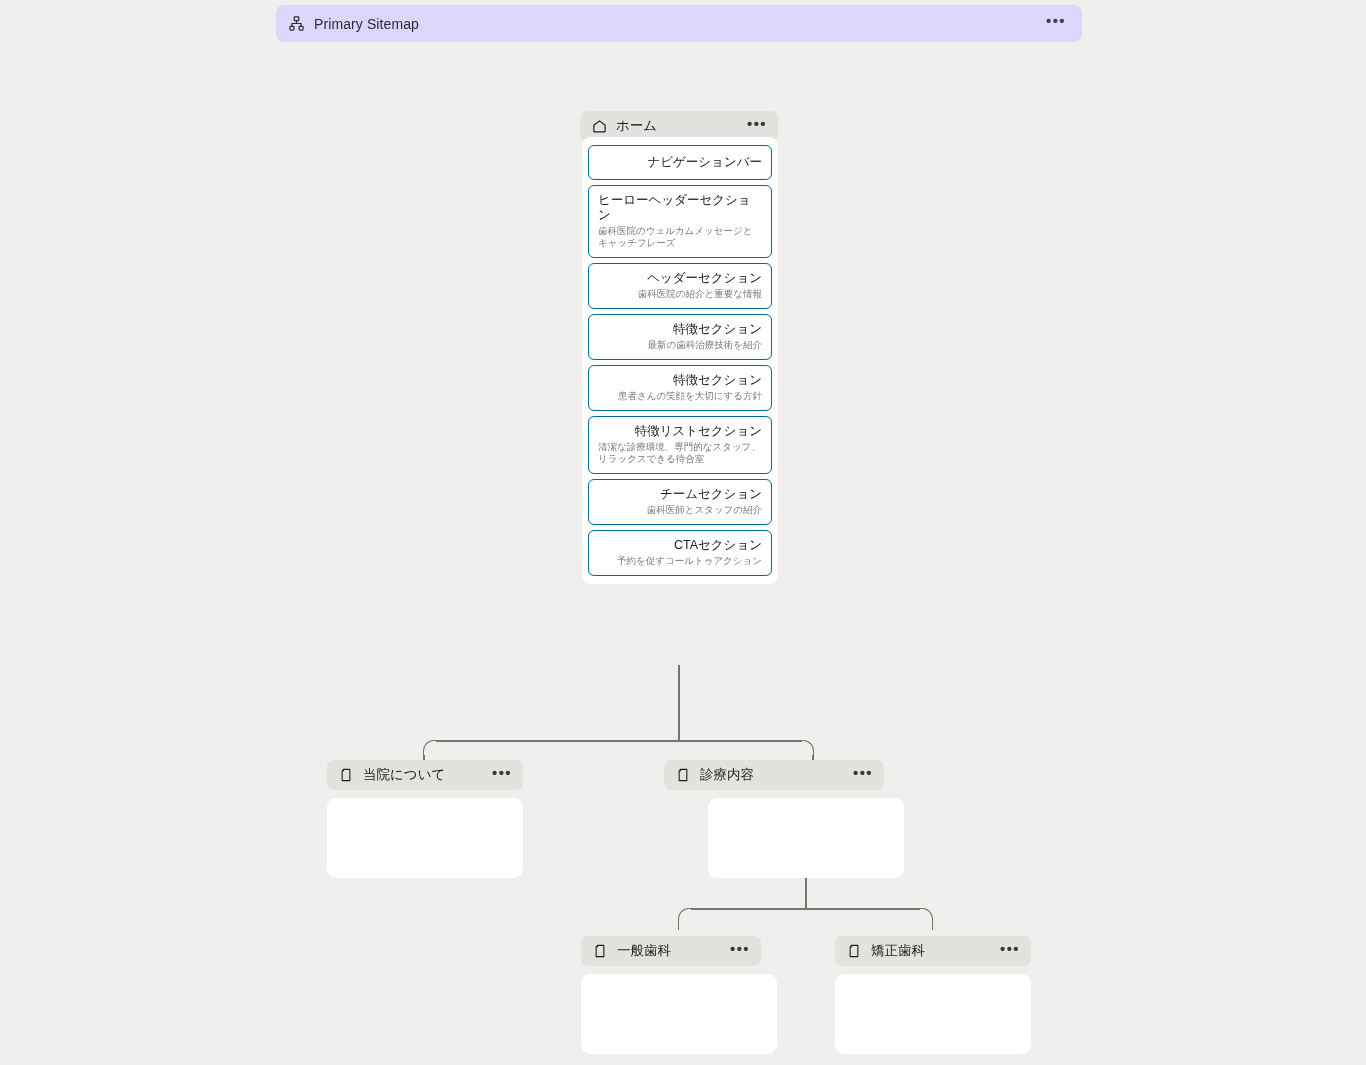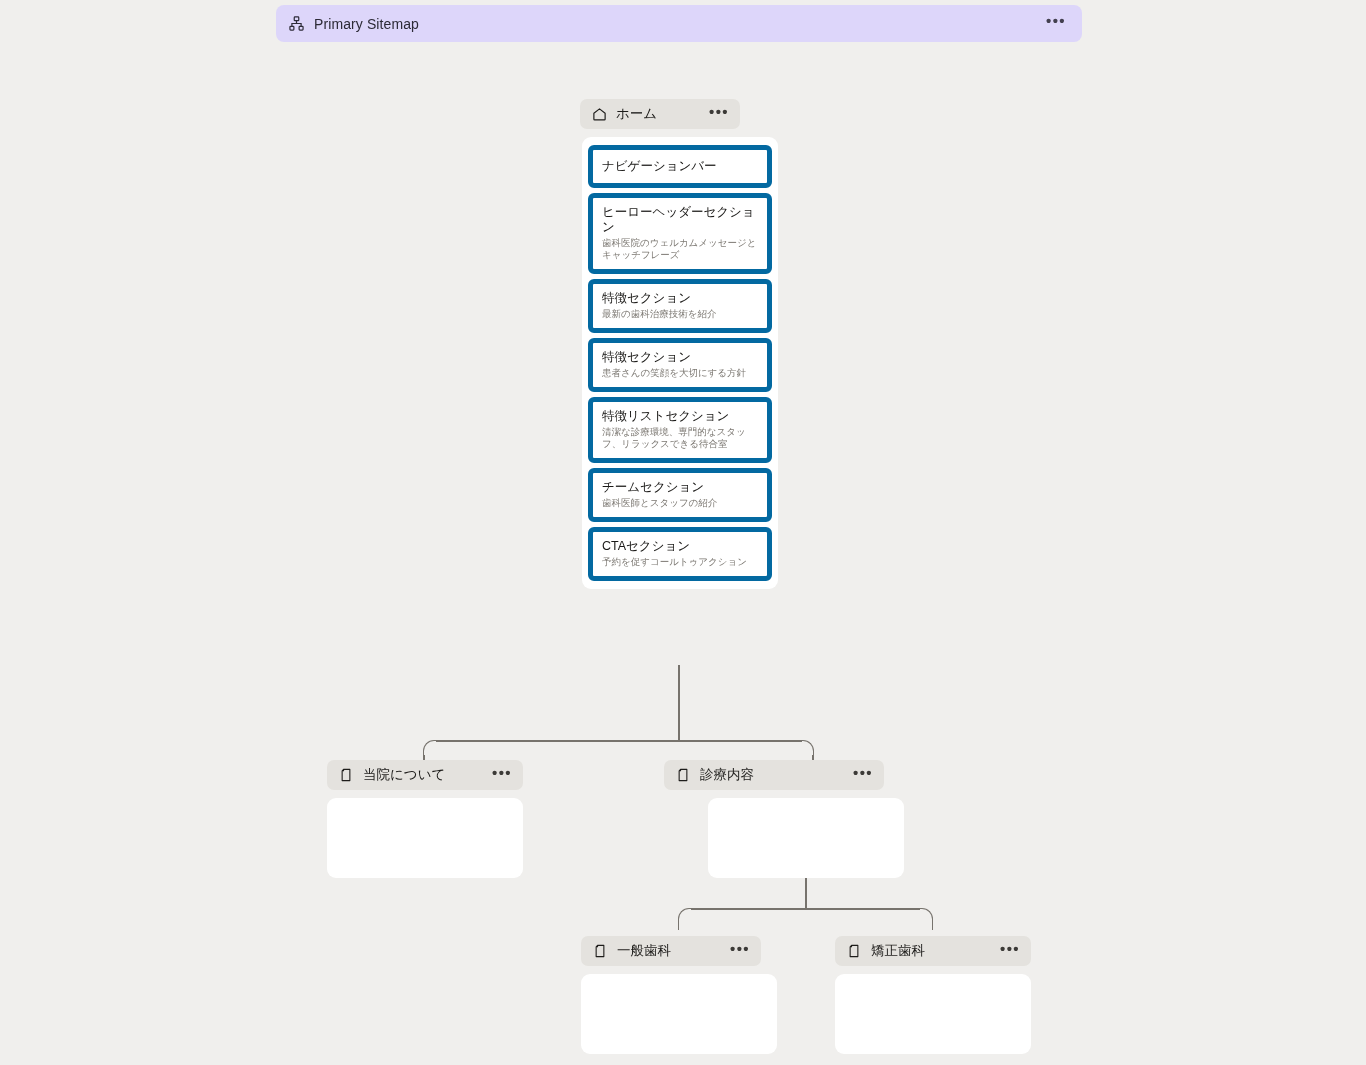--- a/index.html
+++ b/index.html
@@ -111,29 +111,30 @@
   }
   .node-body.sections {
     padding: 8px 6px 8px 6px;
     display: flex;
     flex-direction: column;
     gap: 5px;
   }
 
   
   .sec-card {
-    border: 5px solid #0369a1;
+    border: 1px solid #0369a1;
     border-radius: 6px;
     background: #ffffff;
     padding: 7px 9px 8px 9px;
     min-height: 28px;
     display: flex;
     flex-direction: column;
     justify-content: center;
     cursor: pointer;
+    align-items: flex-end;
   }
   .sec-card .sc-title {
     font-size: 12.5px;
     color: #1b1a18;
     line-height: 15px;
   }
   .sec-card .sc-sub {
     font-size: 9.5px;
     color: #7c7872;
     line-height: 12px;
@@ -166,38 +167,42 @@
   <div class="corner right" style="left:800px; top:740px; width:14px; height:21px;"></div>
 
   <div class="line v" style="left:423px; top:755px; height:6px;"></div>
   <div class="line v" style="left:812px; top:755px; height:6px;"></div>
 
   <div class="line v" style="left:805px; top:877px; height:32px;"></div>
   <div class="line h" style="left:691px; top:908px; width:229px;"></div>
   <div class="corner left" style="left:678px; top:908px; width:14px; height:22px;"></div>
   <div class="corner right" style="left:919px; top:908px; width:14px; height:22px;"></div>
 
-  <div class="node-head" style="left:580px; top:99px; width:160px;">
+  <div class="node-head" style="left:580px; top:111px; width:198px;">
     <span class="nh-icon">
       <svg width="15" height="15" viewBox="0 0 16 16" fill="none" stroke="currentColor" stroke-width="1.25" stroke-linejoin="round">
         <path d="M2 6.6L8 2l6 4.6V13a.8.8 0 0 1-.8.8H2.8A.8.8 0 0 1 2 13V6.6z"></path>
       </svg>
     </span>
     <span class="nh-title">ホーム</span>
     <span class="nh-menu">•••</span>
   </div>
   <div class="node-body sections" id="home-body" style="left:582px; top:137px; width:196px;">
       <div class="sec-card only-title">
         <div class="sc-title">ナビゲーションバー</div>
       </div>
       <div class="sec-card">
         <div class="sc-title">ヒーローヘッダーセクション</div>
         <div class="sc-sub">歯科医院のウェルカムメッセージとキャッチフレーズ</div>
       </div>
       <div class="sec-card">
+        <div class="sc-title">ヘッダーセクション</div>
+        <div class="sc-sub">歯科医院の紹介と重要な情報</div>
+      </div>
+      <div class="sec-card">
         <div class="sc-title">特徴セクション</div>
         <div class="sc-sub">最新の歯科治療技術を紹介</div>
       </div>
       <div class="sec-card">
         <div class="sc-title">特徴セクション</div>
         <div class="sc-sub">患者さんの笑顔を大切にする方針</div>
       </div>
       <div class="sec-card">
         <div class="sc-title">特徴リストセクション</div>
         <div class="sc-sub">清潔な診療環境、専門的なスタッフ、リラックスできる待合室</div>

